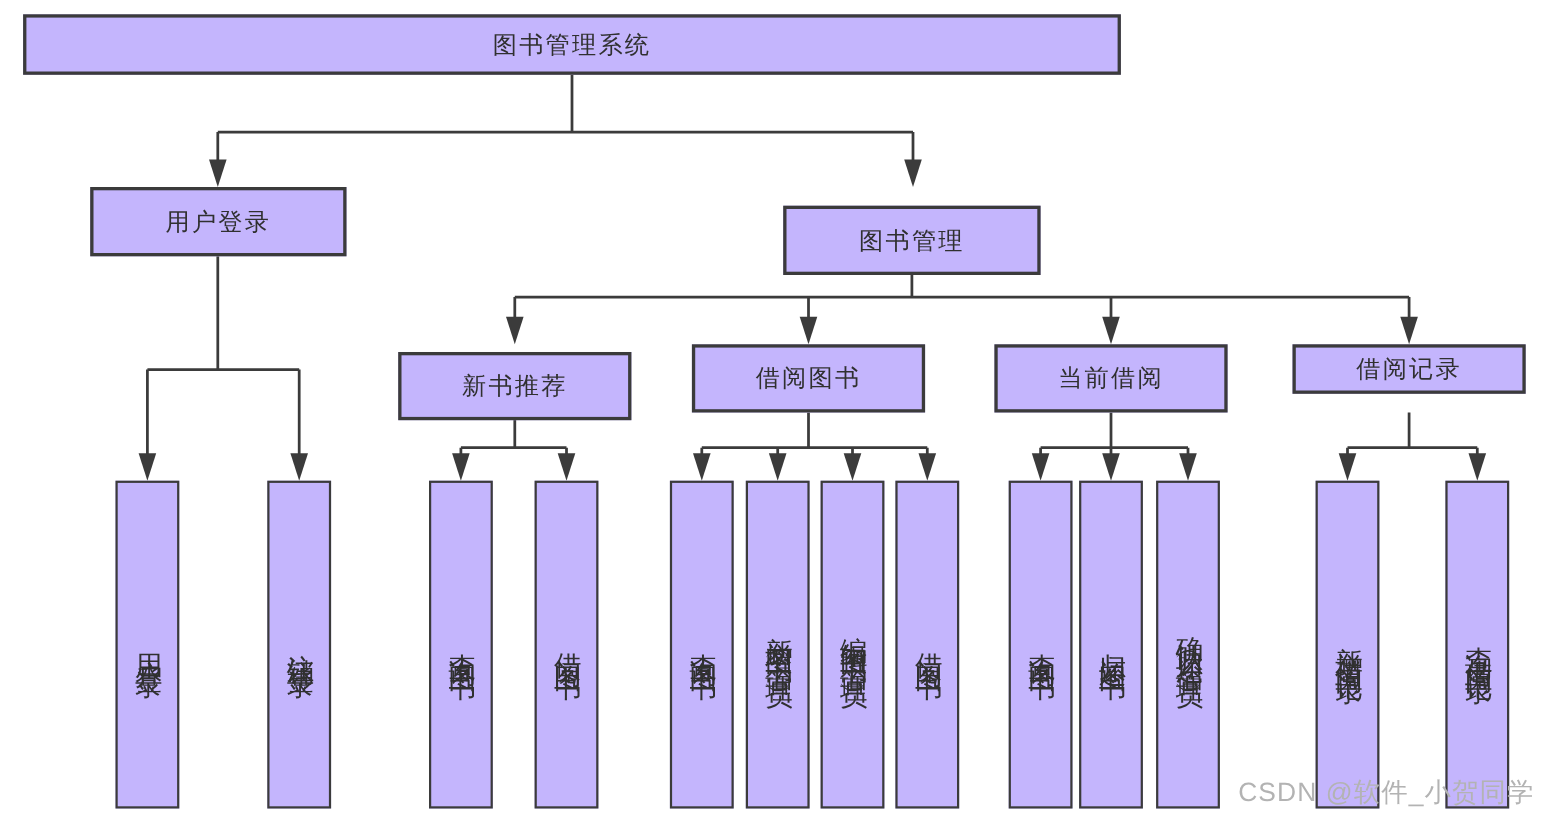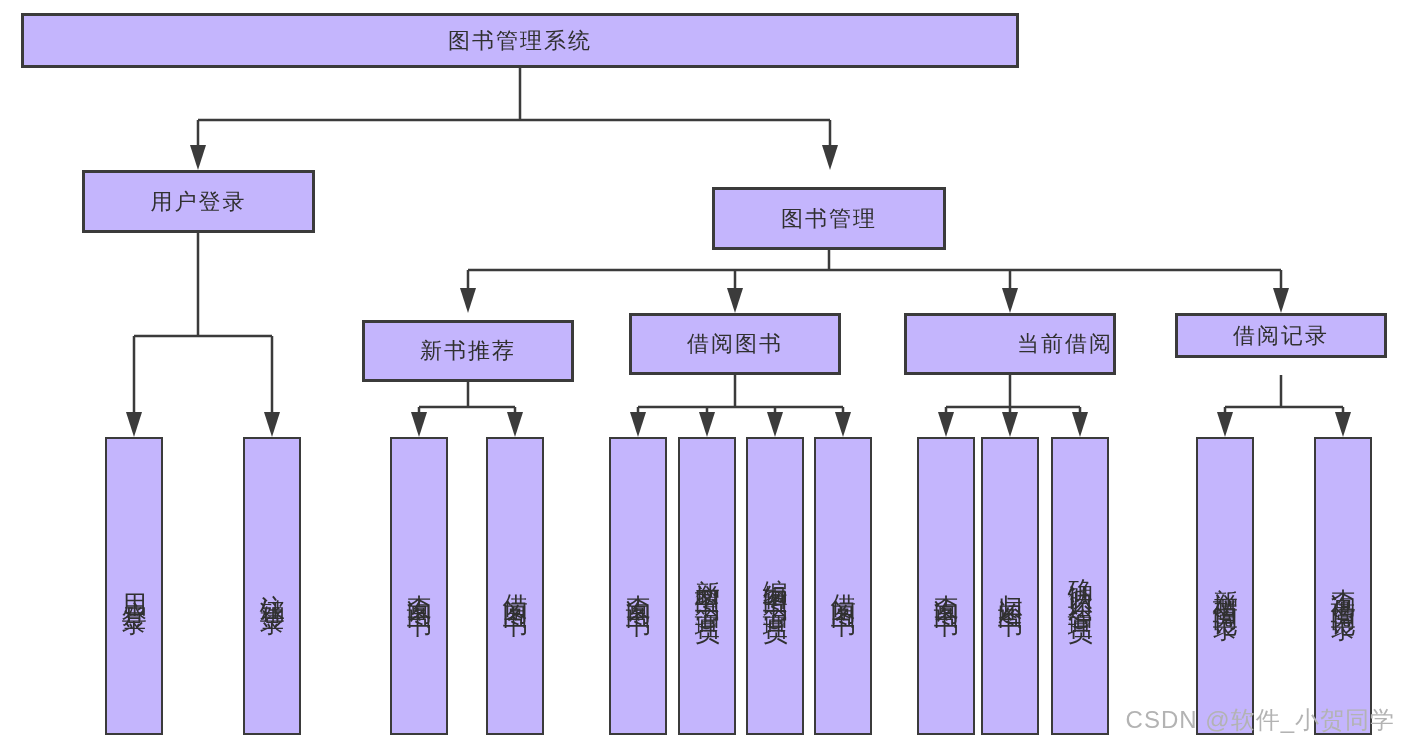--- a/index.html
+++ b/index.html
@@ -124,21 +124,21 @@
   <div class="node h" style="left:712px; top:170px; width:234px; height:63px;margin-top:17px;">
     <span>图书管理</span>
   </div>
 
   <div class="node h" style="left:362px; top:320px; width:212px; height:62px;justify-content:center;">
     <span>新书推荐</span>
   </div>
   <div class="node h" style="left:629px; top:313px; width:212px; height:62px;">
     <span>借阅图书</span>
   </div>
-  <div class="node h" style="left:904px; top:313px; width:212px; height:62px;justify-content:flex-end;">
+  <div class="node h" style="left:904px; top:313px; width:212px; height:62px;">
     <span>当前借阅</span>
   </div>
   <div class="node h" style="left:1175px; top:313px; width:212px; height:45px;">
     <span>借阅记录</span>
   </div>
 
   <div class="node v" style="left:105px; top:437px; width:58px; height:298px;">
     <span>用户登录</span>
   </div>
   <div class="node v" style="left:243px; top:437px; width:58px; height:298px;">

